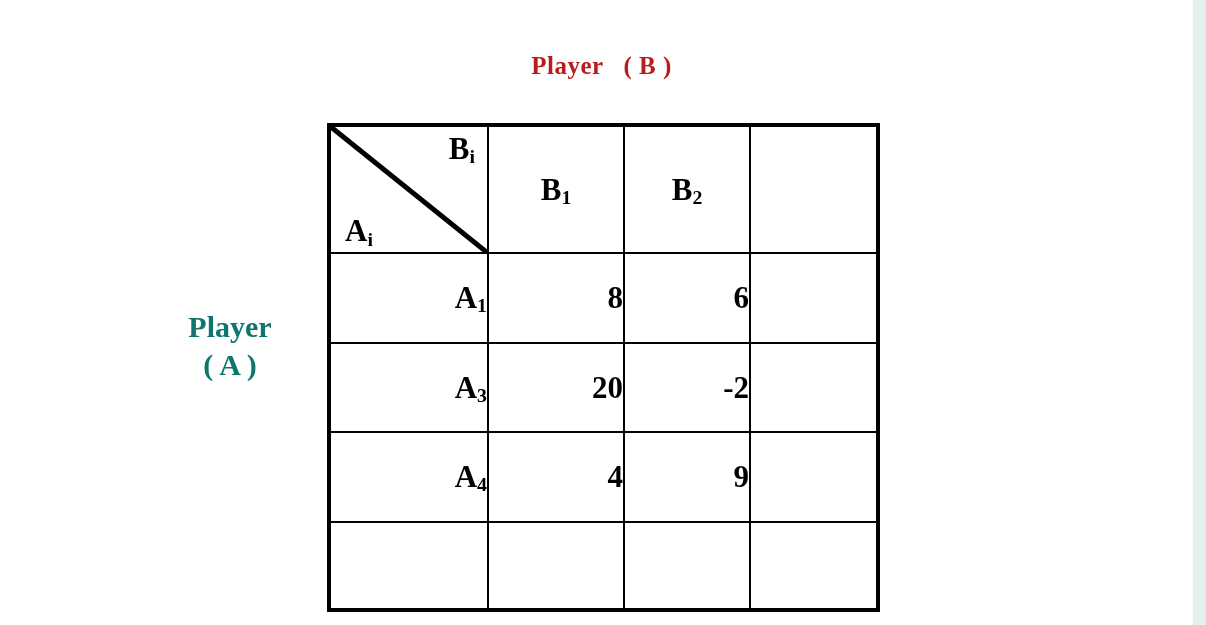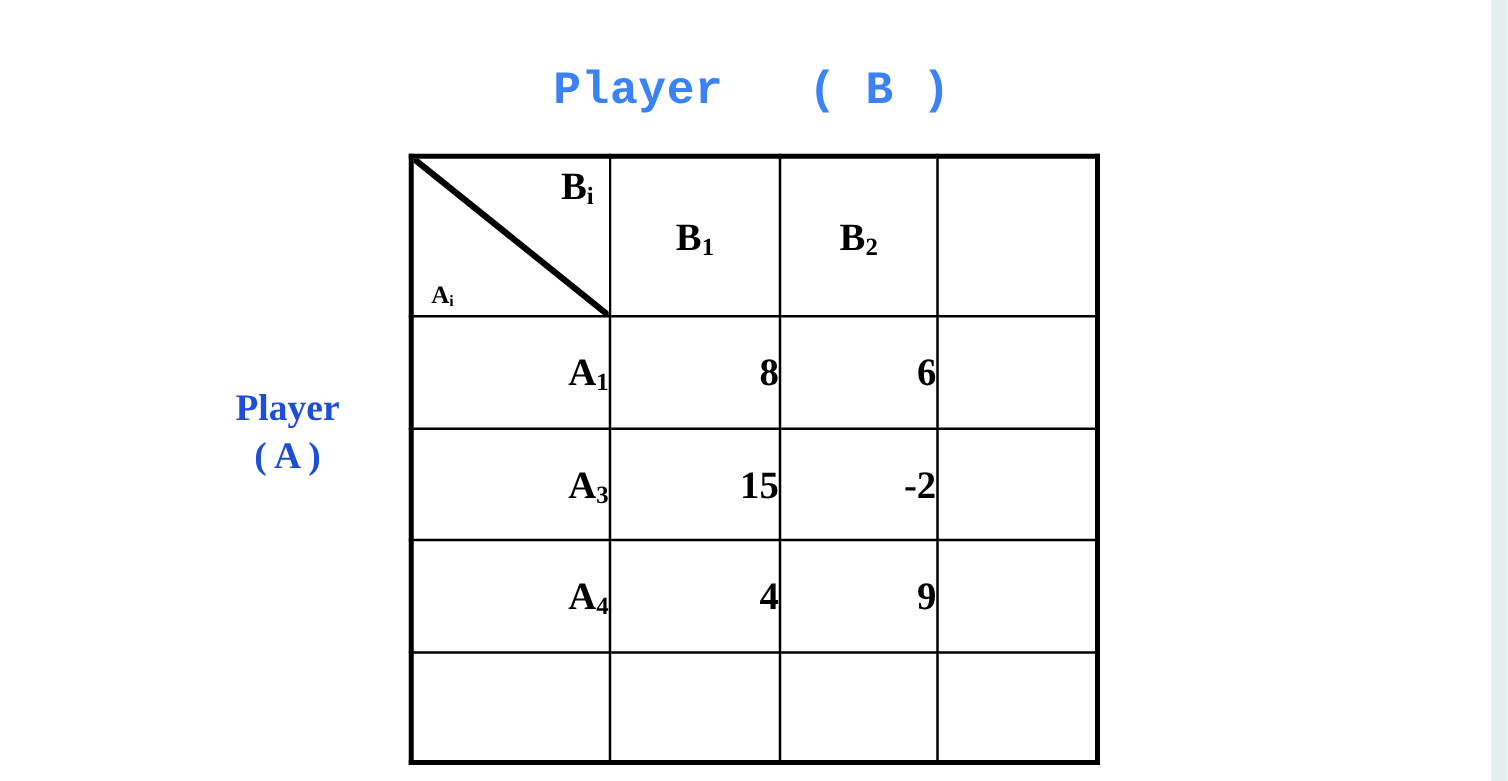--- a/index.html
+++ b/index.html
@@ -31,38 +31,37 @@
     inset: 0;
   }
 
   
   .col-player-label {
     position: absolute;
     left: 327px;
     top: 52px;
     width: 549px;
     text-align: center;
-    font-size: 37px;
-    font-weight: bold;
-    color: #3b82f6;
+    font-size: 25px;
+    font-weight: bold;
+    color: #b91c1c;
     letter-spacing: 0.5px;
     white-space: pre;
-    font-family: Liberation Mono, monospace;
   }
 
   
   .row-player-label {
     position: absolute;
     left: 140px;
     top: 308px;
     width: 180px;
     text-align: center;
     font-size: 30px;
     font-weight: bold;
-    color: #1d4ed8;
+    color: #0f766e;
     line-height: 1.28;
   }
   .row-player-label .line {
     display: block;
     white-space: pre;
   }
 
   
   .matrix {
     position: absolute;
@@ -115,21 +114,21 @@
     top: 6px;
     font-size: 31px;
     font-weight: bold;
     line-height: 1;
     text-align: right;
   }
   .corner-bottom {
     position: absolute;
     left: 14px;
     bottom: 6px;
-    font-size: 20px;
+    font-size: 31px;
     font-weight: bold;
     line-height: 1;
   }
 
   sub {
     font-size: 0.64em;
     vertical-align: baseline;
     position: relative;
     bottom: -0.22em;
     font-weight: bold;
@@ -173,21 +172,21 @@
       <tr class="r-data">
         <td><span class="cell-val"><span>A</span><sub>1</sub></span></td>
         <td>8</td>
         <td>6</td>
         <td></td>
       </tr>
 
 
       <tr class="r-data">
         <td><span class="cell-val"><span>A</span><sub>3</sub></span></td>
-        <td>15</td>
+        <td>20</td>
         <td>-2</td>
         <td></td>
       </tr>
 
       <tr class="r-data">
         <td><span class="cell-val"><span>A</span><sub>4</sub></span></td>
         <td>4</td>
         <td>9</td>
         <td></td>
       </tr>

